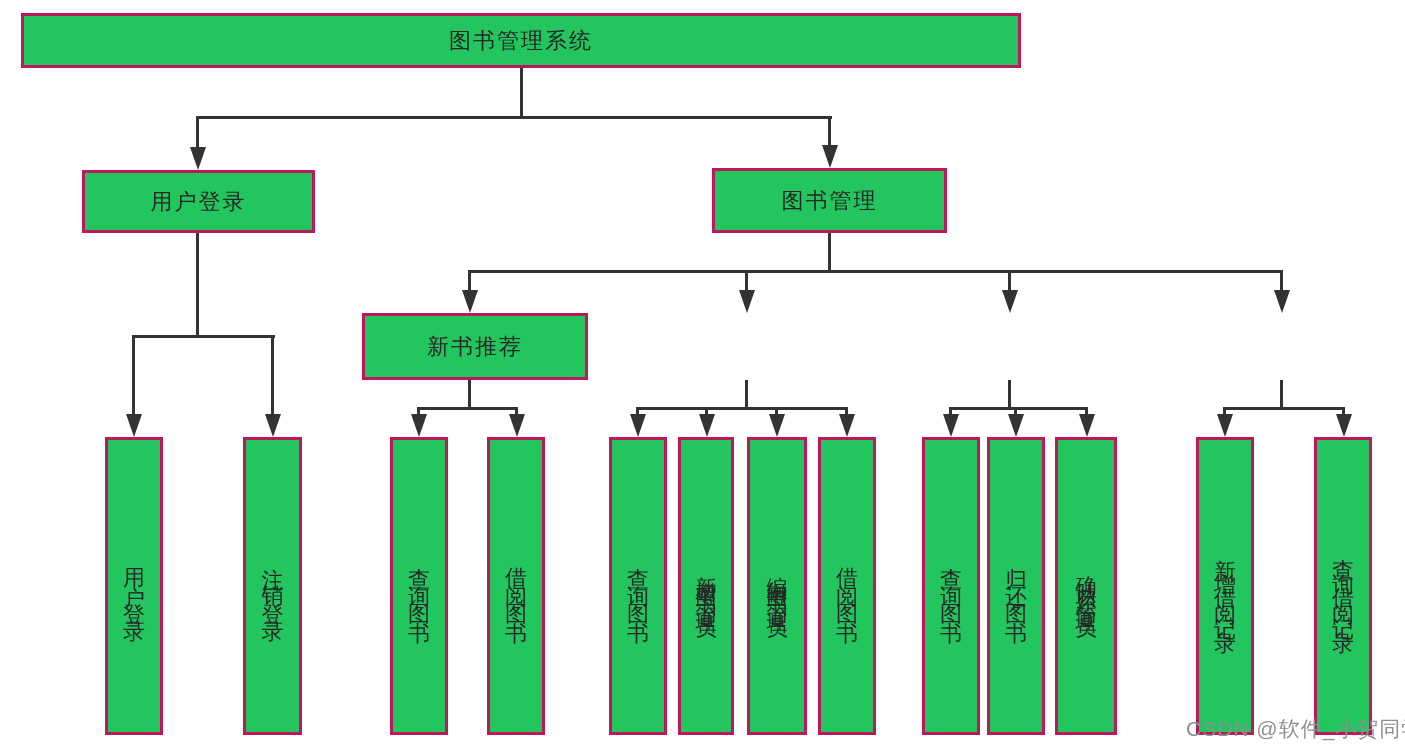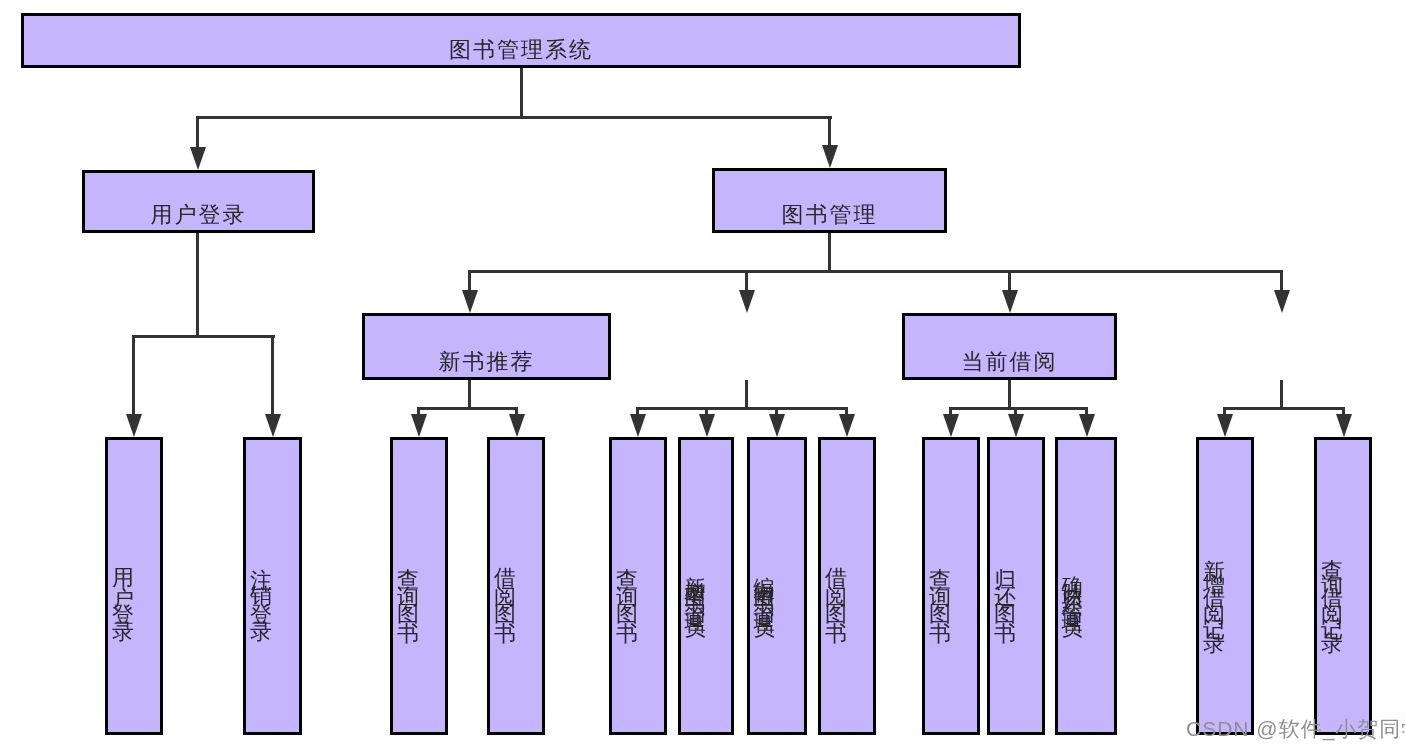--- a/index.html
+++ b/index.html
@@ -6,24 +6,24 @@
   .canvas{
     position:relative;
     width:1405px;height:747px;
     background:#ffffff;
     font-family:"Liberation Sans","DejaVu Sans",sans-serif;
     overflow:hidden;
   }
   .box{
     position:absolute;
     box-sizing:border-box;
-    border:3px solid #000000;
-    background:#c4b5fd;
+    border:3px solid #be185d;
+    background:#22c55e;
     display:flex;
-    align-items:flex-end;
+    align-items:center;
     justify-content:center;
     color:#262626;
     font-size:22px;
     letter-spacing:2px;
     white-space:nowrap;
   }
   .vbox{
     writing-mode:vertical-rl;
     text-orientation:mixed;
     white-space:normal;
@@ -60,25 +60,22 @@
     <span>图书管理系统</span>
   </div>
 
   <div class="box" style="left:82px;top:170px;width:233px;height:63px;">
     <span>用户登录</span>
   </div>
   <div class="box" style="left:712px;top:168px;width:235px;height:65px;">
     <span>图书管理</span>
   </div>
 
-  <div class="box" style="left:362px;top:313px;width:249px;height:67px;">
+  <div class="box" style="left:362px;top:313px;width:226px;height:67px;">
     <span>新书推荐</span>
-  </div>
-  <div class="box" style="left:902px;top:313px;width:215px;height:67px;">
-    <span>当前借阅</span>
   </div>
 
   <div class="box vbox sp-wide" style="left:105px;top:437px;width:58px;height:298px;">
     <span>用户登录</span>
   </div>
   <div class="box vbox sp-wide" style="left:243px;top:437px;width:59px;height:298px;">
     <span>注销登录</span>
   </div>
 
   <div class="box vbox sp-wide" style="left:390px;top:437px;width:58px;height:298px;">

